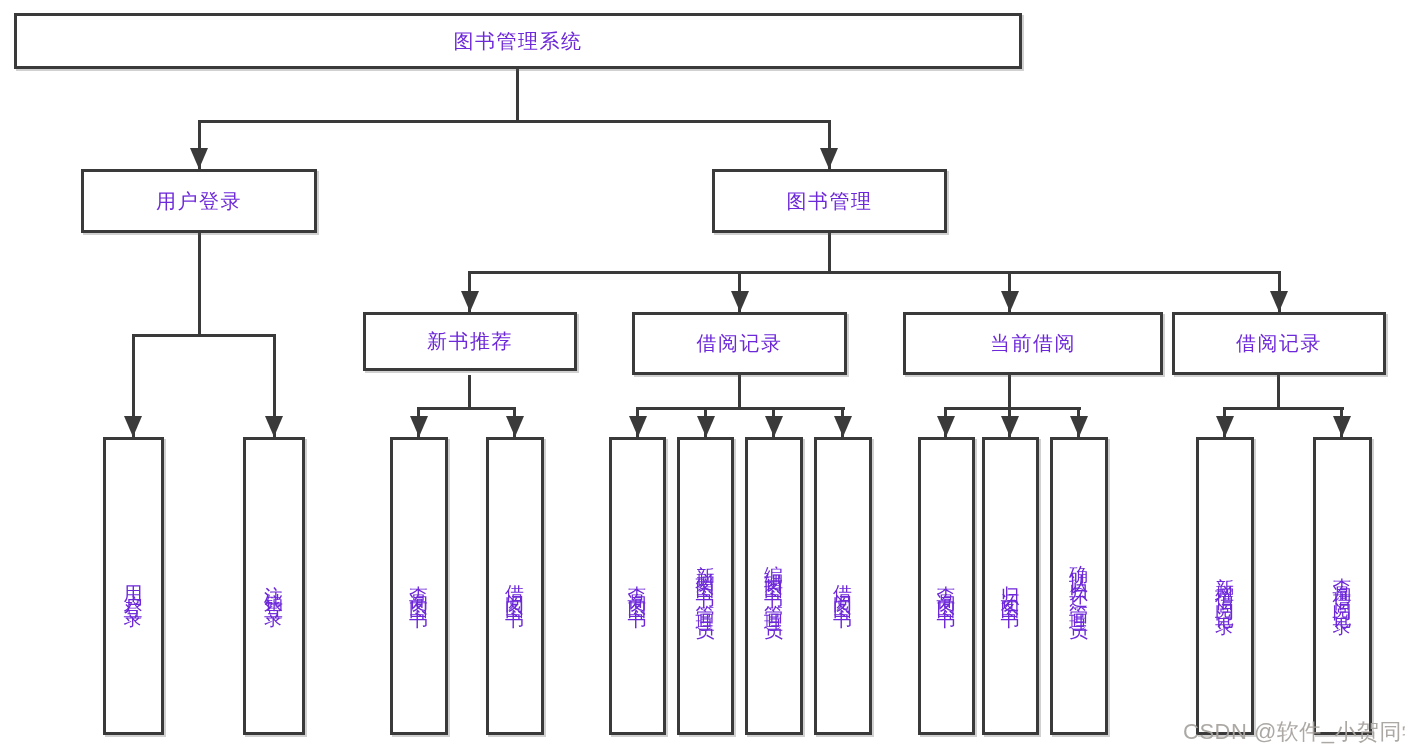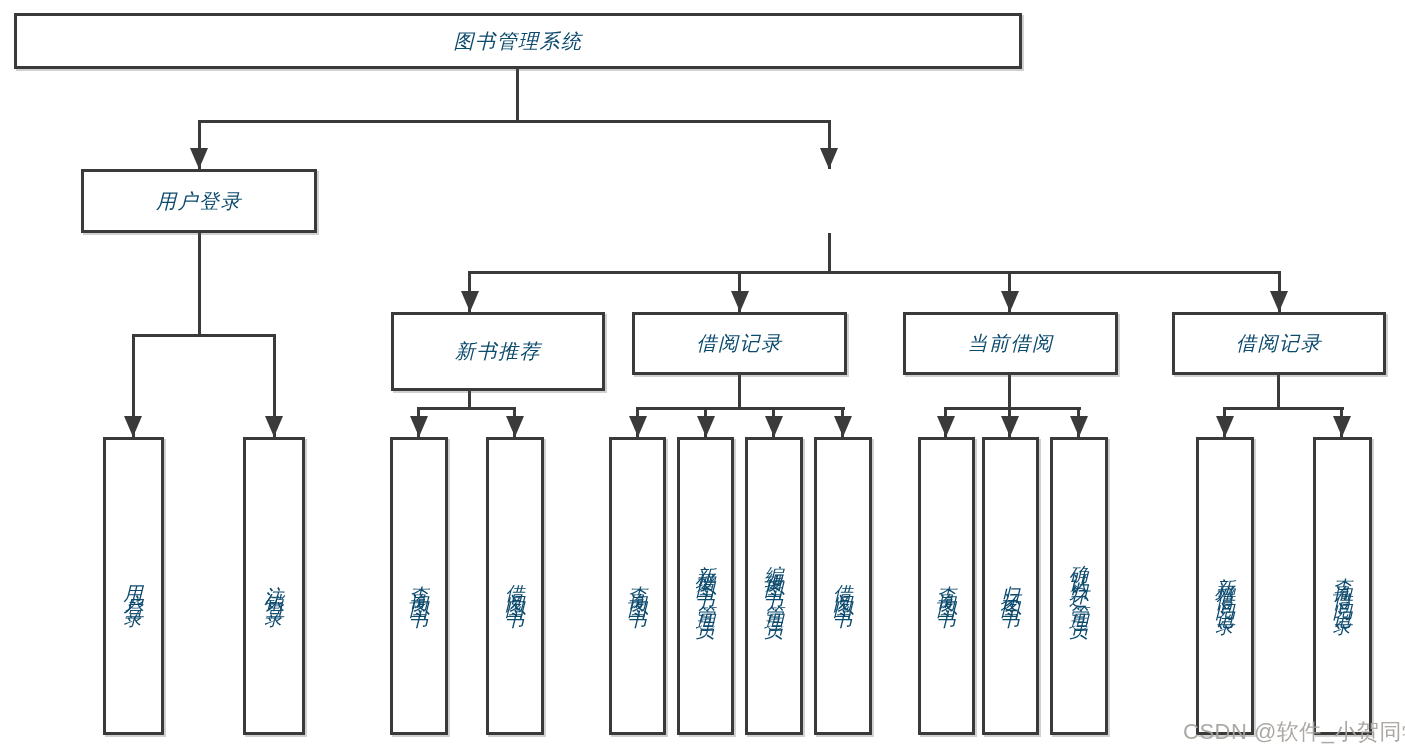--- a/index.html
+++ b/index.html
@@ -7,21 +7,21 @@
     position:relative; width:1405px; height:747px; background:#ffffff;
     font-family:"Liberation Sans","DejaVu Sans",sans-serif; overflow:hidden;
   }
   
   .bx {
     position:absolute; box-sizing:border-box; border:3px solid #3a3a3a;
     background:#ffffff; display:flex; align-items:center; justify-content:center;
     box-shadow:2px 2px 0 rgba(90,90,90,0.28); z-index:2;
   }
   .bx .lbl {
-    font-size:20px; color:#0c4a6e; letter-spacing:1.5px; white-space:nowrap;font-style:italic;
+    font-size:20px; color:#6d28d9; letter-spacing:1.5px; white-space:nowrap;
   }
   .bxv .lbl {
     writing-mode:vertical-rl; font-size:19px; letter-spacing:8px; line-height:1;
   }
   
   .vl { position:absolute; width:3px; background:#3a3a3a; z-index:1; }
   .hl { position:absolute; height:3px; background:#3a3a3a; z-index:1; }
   
   .ah {
     position:absolute; width:0; height:0; z-index:3;
@@ -97,28 +97,31 @@
   <div class="ah" style="left:1216px; top:416px;"></div>
   <div class="ah" style="left:1333px; top:416px;"></div>
 
   <div class="bx" style="left:14px; top:13px; width:1008px; height:56px;">
     <span class="lbl">图书管理系统</span>
   </div>
 
   <div class="bx" style="left:81px; top:169px; width:236px; height:64px;">
     <span class="lbl">用户登录</span>
   </div>
+  <div class="bx" style="left:712px; top:169px; width:235px; height:64px;">
+    <span class="lbl">图书管理</span>
+  </div>
 
-  <div class="bx" style="left:363px; top:312px; width:214px; height:79px;margin-left:28px;">
+  <div class="bx" style="left:363px; top:312px; width:214px; height:59px;">
     <span class="lbl">新书推荐</span>
   </div>
   <div class="bx" style="left:632px; top:312px; width:215px; height:63px;">
     <span class="lbl">借阅记录</span>
   </div>
-  <div class="bx" style="left:903px; top:312px; width:215px; height:63px;">
+  <div class="bx" style="left:903px; top:312px; width:260px; height:63px;">
     <span class="lbl">当前借阅</span>
   </div>
   <div class="bx" style="left:1172px; top:312px; width:214px; height:63px;">
     <span class="lbl">借阅记录</span>
   </div>
 
   <div class="bx bxv" style="left:103px; top:437px; width:61px; height:298px;">
     <span class="lbl">用户登录</span>
   </div>
   <div class="bx bxv" style="left:243px; top:437px; width:62px; height:298px;">

